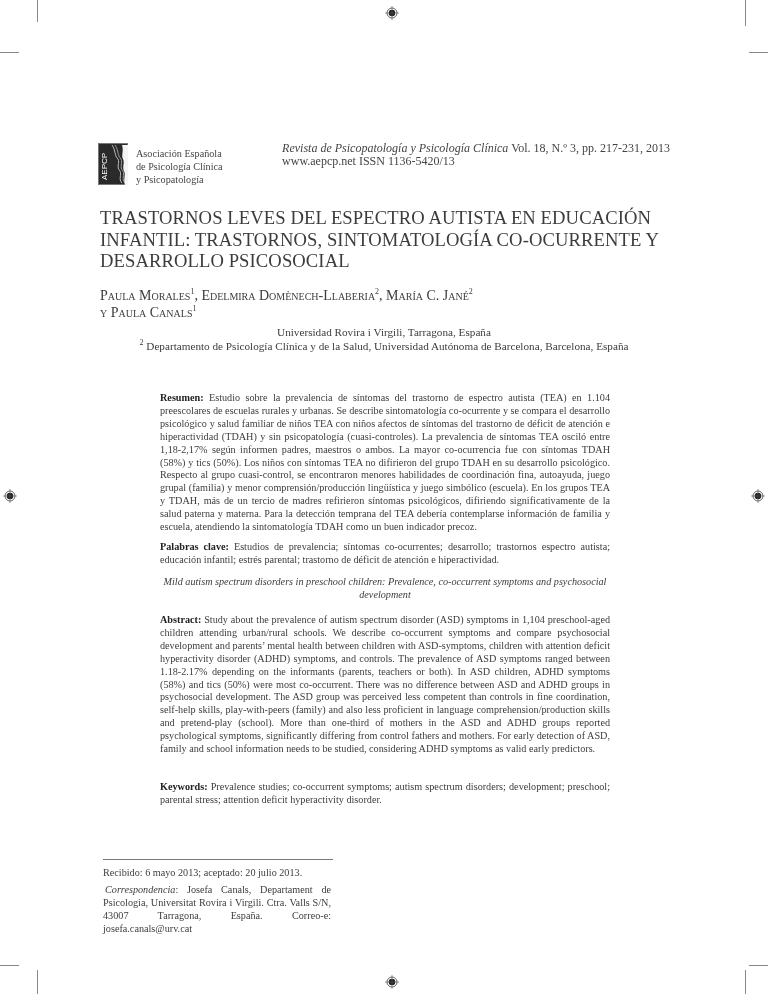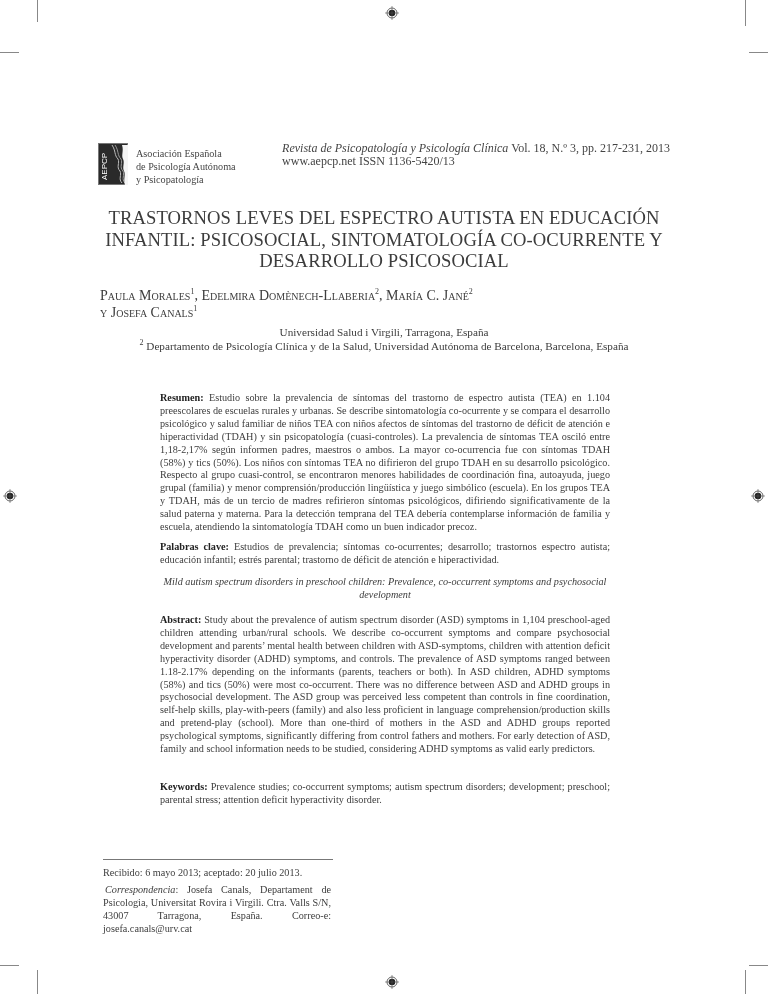--- a/index.html
+++ b/index.html
@@ -20,21 +20,21 @@
     }
     .assoc {
       left: 136px; top: 103px; font-size: 10.2px; line-height: 13px; color: #444;
     }
     .journal {
       right: 98px; top: 98px; text-align: left; font-size: 12px; line-height: 13px; color: #444;
     }
     .journal .jname { font-style: italic; }
 
     .title {
-      left: 100px; width: 568px; top: 163px; text-align: center;
+      left: 100px; width: 568px; top: 163px; 
       font-size: 18.6px; line-height: 21.5px; color: #3c3c3c; letter-spacing: 0.1px;
     }
     .authors {
       left: 100px; width: 568px; top: 243px; text-align: left;
       font-size: 14px; line-height: 17px; color: #3c3c3c; font-variant: small-caps;
     }
     .authors sup, .affil sup { font-size: 8px; vertical-align: super; line-height: 0; font-variant: normal; }
     .affil {
       left: 60px; width: 648px; top: 282px; text-align: center;
       font-size: 11.2px; line-height: 13.5px; color: #3c3c3c;
@@ -115,48 +115,48 @@
     <rect x="0" y="0" width="30" height="42" fill="#2a2a2a"></rect>
     <rect x="0.5" y="0.5" width="29" height="41" fill="none" stroke="#777" stroke-width="1"></rect>
     <path d="M14 2 C18 8, 16 12, 20 16 C22 20, 18 24, 22 28 C24 32, 20 36, 24 40" stroke="#bbb" stroke-width="1" fill="none"></path>
     <path d="M17 2 C21 8, 19 12, 23 16 C25 20, 21 24, 25 28 C27 32, 23 36, 27 40" stroke="#999" stroke-width="1" fill="none"></path>
     <path d="M24 2 L30 2 L30 42 L27 42 C25 36, 28 32, 26 28 C24 24, 27 20, 25 16 C23 12, 26 8, 24 2 Z" fill="#f4f4f4"></path>
     <text x="9" y="37" transform="rotate(-90 9 37)" font-family="Liberation Sans, sans-serif" font-size="8" fill="#fff">AEPCP</text>
   </svg>
 </div>
 <div class="abs assoc">
   <div>Asociación Española</div>
-  <div>de Psicología Autónoma</div>
+  <div>de Psicología Clínica</div>
   <div>y Psicopatología</div>
 </div>
 
 <div class="abs journal">
   <div><span class="jname">Revista de Psicopatología y Psicología Clínica</span><span> Vol. 18, N.º 3, pp. 217-231, 2013</span></div>
   <div>www.aepcp.net ISSN 1136-5420/13</div>
 </div>
 
 <div class="abs title">
   <div>TRASTORNOS LEVES DEL ESPECTRO AUTISTA EN EDUCACIÓN</div>
-  <div>INFANTIL: PSICOSOCIAL, SINTOMATOLOGÍA CO-OCURRENTE Y</div>
+  <div>INFANTIL: TRASTORNOS, SINTOMATOLOGÍA CO-OCURRENTE Y</div>
   <div>DESARROLLO PSICOSOCIAL</div>
 </div>
 
 <div class="abs authors">
   <div>
     <span>Paula Morales</span><sup>1</sup><span>, </span>
     <span>Edelmira Domènech-Llaberia</span><sup>2</sup><span>, </span>
     <span>María C. Jané</span><sup>2</sup>
   </div>
   <div>
-    <span>y Josefa Canals</span><sup>1</sup>
+    <span>y Paula Canals</span><sup>1</sup>
   </div>
 </div>
 
 <div class="abs affil">
-  <div><span>Universidad Salud i Virgili, Tarragona, España</span></div>
+  <div><span>Universidad Rovira i Virgili, Tarragona, España</span></div>
   <div><sup>2</sup><span> Departamento de Psicología Clínica y de la Salud, Universidad Autónoma de Barcelona, Barcelona, España</span></div>
 </div>
 
 <div class="abs block resumen">
   <b>Resumen:</b><span> Estudio sobre la prevalencia de síntomas del trastorno de espectro autista (TEA) en 1.104 preescolares de escuelas rurales y urbanas. Se describe sintomatología co-ocurrente y se compara el desarrollo psicológico y salud familiar de niños TEA con niños afectos de síntomas del trastorno de déficit de atención e hiperactividad (TDAH) y sin psicopatología (cuasi-controles). La prevalencia de síntomas TEA osciló entre 1,18-2,17% según informen padres, maestros o ambos. La mayor co-ocurrencia fue con síntomas TDAH (58%) y tics (50%). Los niños con síntomas TEA no difirieron del grupo TDAH en su desarrollo psicológico. Respecto al grupo cuasi-control, se encontraron menores habilidades de coordinación fina, autoayuda, juego grupal (familia) y menor comprensión/producción lingüística y juego simbólico (escuela). En los grupos TEA y TDAH, más de un tercio de madres refirieron síntomas psicológicos, difiriendo significativamente de la salud paterna y materna. Para la detección temprana del TEA debería contemplarse información de familia y escuela, atendiendo la sintomatología TDAH como un buen indicador precoz.</span>
 </div>
 
 <div class="abs block palabras">
   <b>Palabras clave:</b><span> Estudios de prevalencia; síntomas co-ocurrentes; desarrollo; trastornos espectro autista; educación infantil; estrés parental; trastorno de déficit de atención e hiperactividad.</span>
 </div>

